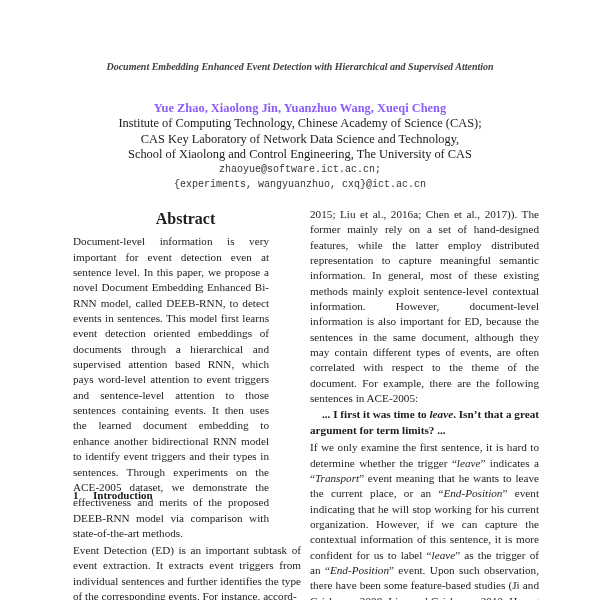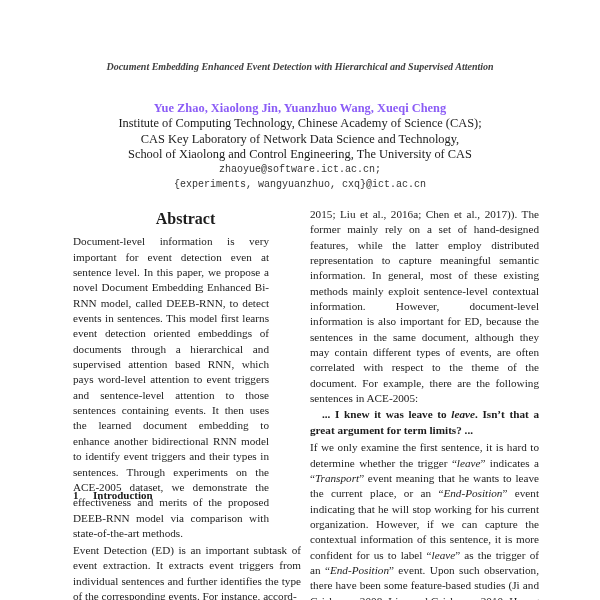--- a/index.html
+++ b/index.html
@@ -46,17 +46,17 @@
     <p class="abstract-body">Document-level information is very important for event detection even at sentence level. In this paper, we propose a novel Document Embedding Enhanced Bi-RNN model, called DEEB-RNN, to detect events in sentences. This model first learns event detection oriented embeddings of documents through a hierarchical and supervised attention based RNN, which pays word-level attention to event triggers and sentence-level attention to those sentences containing events. It then uses the learned document embedding to enhance another bidirectional RNN model to identify event triggers and their types in sentences. Through experiments on the ACE-2005 dataset, we demonstrate the effectiveness and merits of the proposed DEEB-RNN model via comparison with state-of-the-art methods.</p>
   </div>
 
   <div class="section-head">
     <span class="num">1</span><span>Introduction</span>
   </div>
   <p class="intro">Event Detection (ED) is an important subtask of event extraction. It extracts event triggers from individual sentences and further identifies the type of the corresponding events. For instance, accord-</p>
 
   <div class="col col-right">
     <p>2015; Liu et al., 2016a; Chen et al., 2017)). The former mainly rely on a set of hand-designed features, while the latter employ distributed representation to capture meaningful semantic information. In general, most of these existing methods mainly exploit sentence-level contextual information. However, document-level information is also important for ED, because the sentences in the same document, although they may contain different types of events, are often correlated with respect to the theme of the document. For example, there are the following sentences in ACE-2005:</p>
-    <p class="example"><span class="first">... I knew it was leave to </span><i>leave</i><span>. Isn’t that a great argument for term limits? ...</span></p>
+    <p class="example"><span class="first">... I first it was time to </span><i>leave</i><span>. Isn’t that a great argument for term limits? ...</span></p>
     <p><span>If we only examine the first sentence, it is hard to determine whether the trigger “</span><i>leave</i><span>” indicates a “</span><i>Transport</i><span>” event meaning that he wants to leave the current place, or an “</span><i>End-Position</i><span>” event indicating that he will stop working for his current organization. However, if we can capture the contextual information of this sentence, it is more confident for us to label “</span><i>leave</i><span>” as the trigger of an “</span><i>End-Position</i><span>” event. Upon such observation, there have been some feature-based studies (Ji and Grishman, 2008; Liao and Grishman, 2010; Huang and Riloff, 2012) that construct rules to capture document-level information for improving sentence-level ED. However, they suffer from two</span></p>
   </div>
 
 </div>
 
 </body></html>

